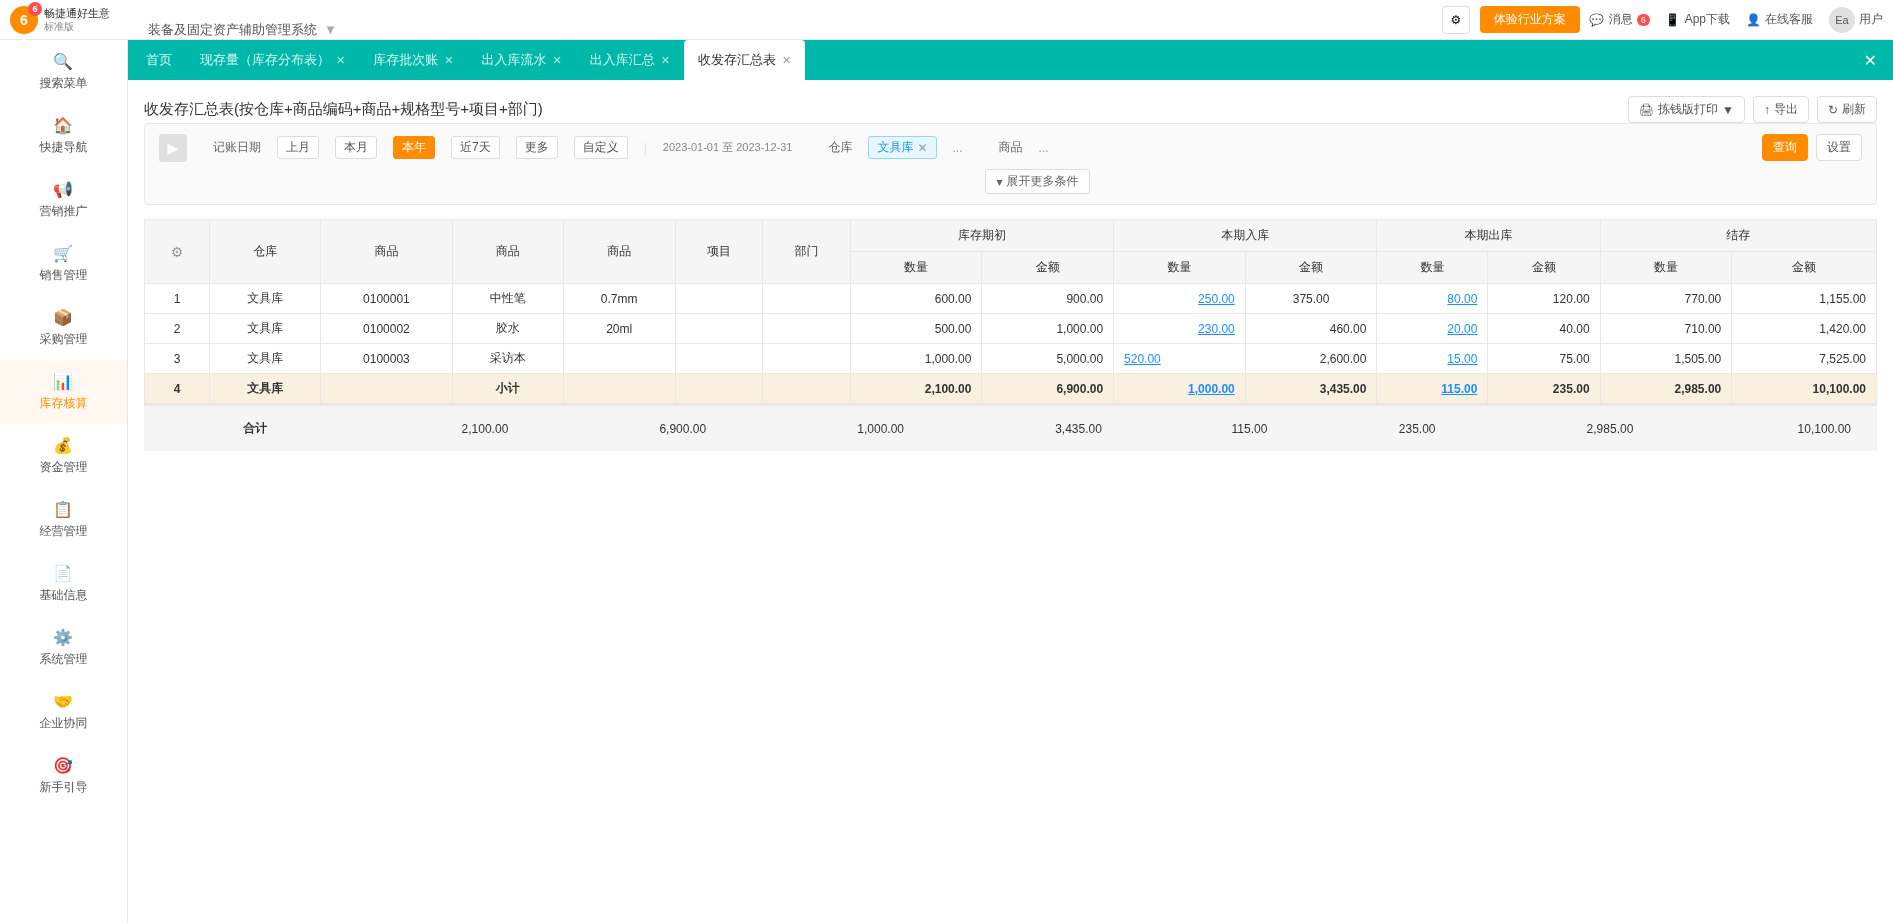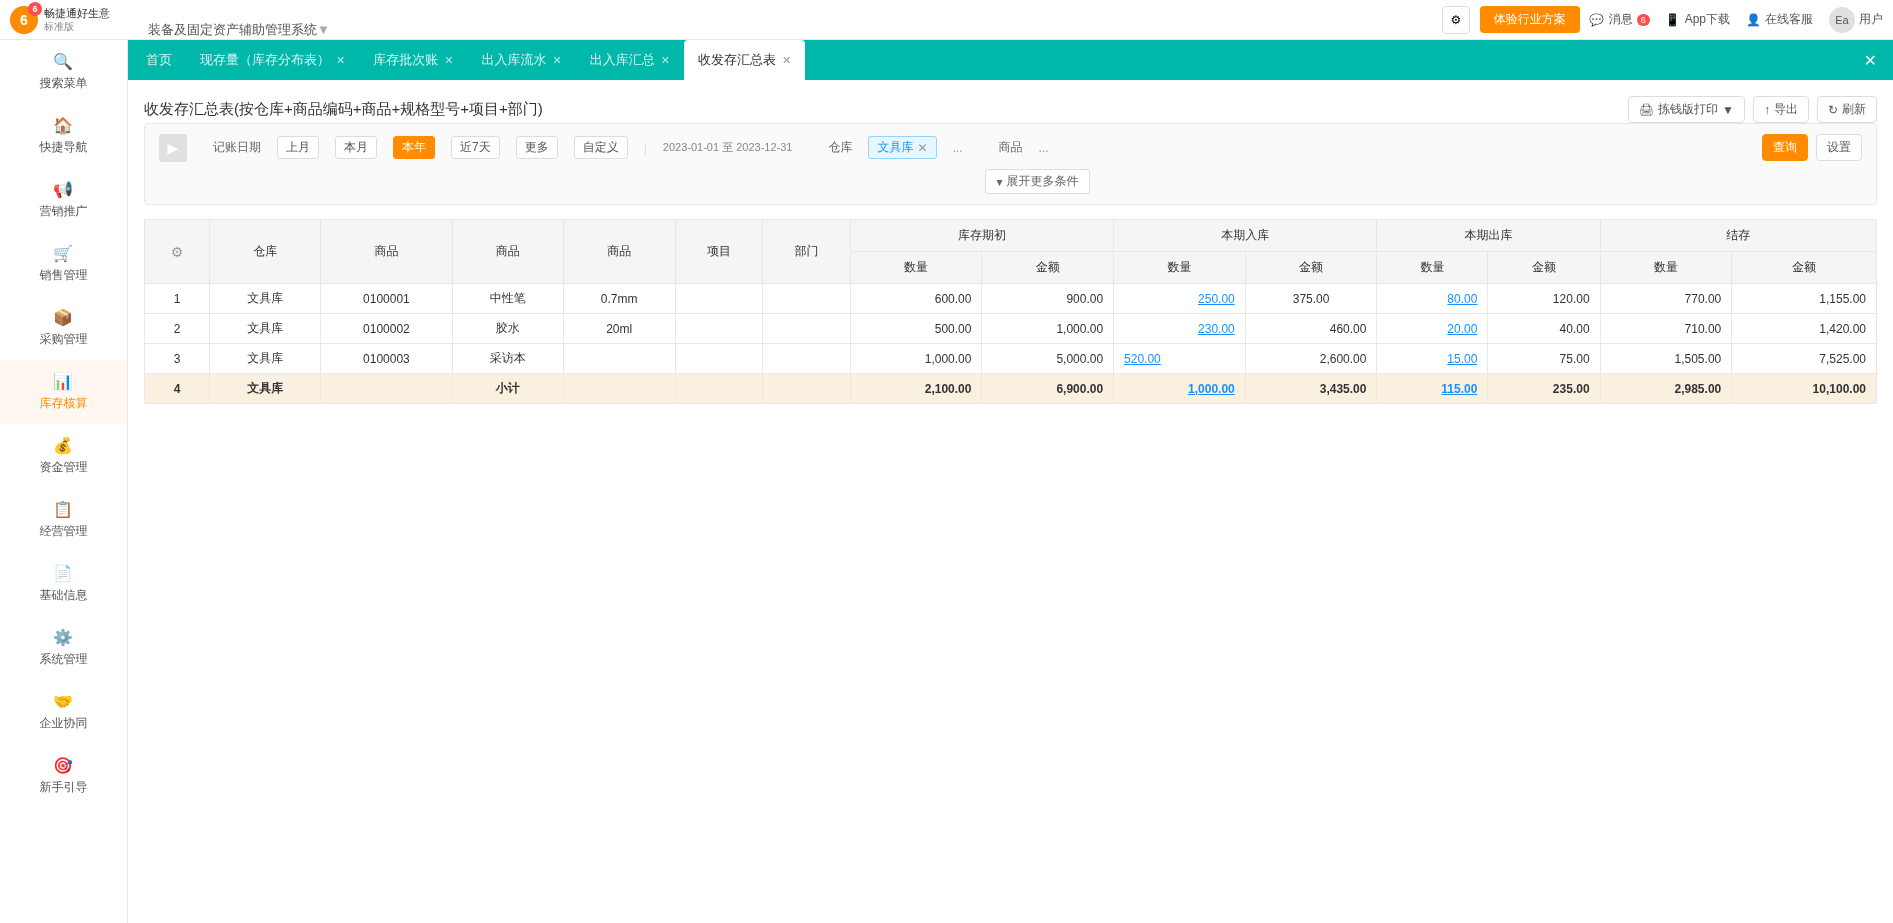--- a/index.html
+++ b/index.html
@@ -10,21 +10,21 @@
     .top-bar { height: 40px; background: #fff; border-bottom: 1px solid #e8e8e8; display: flex; align-items: center; padding: 0 10px; gap: 10px; }
     .main-area { display: flex; flex: 1; overflow: hidden; }
     .sidebar { width: 128px; background: #fff; border-right: 1px solid #e8e8e8; display: flex; flex-direction: column; }
     .content { flex: 1; display: flex; flex-direction: column; overflow: hidden; }
 
     
     .logo-area { display: flex; align-items: center; gap: 6px; width: 128px; }
     .logo-icon { width: 28px; height: 28px; background: #ff8c00; border-radius: 50%; display: flex; align-items: center; justify-content: center; color: white; font-size: 14px; font-weight: bold; position: relative; }
     .logo-badge { position: absolute; top: -4px; right: -4px; background: #ff4d4f; color: white; font-size: 9px; border-radius: 50%; width: 14px; height: 14px; display: flex; align-items: center; justify-content: center; }
     .logo-text { font-size: 11px; color: #333; line-height: 1.3; }
-    .system-title { font-size: 13px; color: #333; flex: 1; display: flex; align-items: center; gap: 0; margin-top: 20px; }
+    .system-title { font-size: 13px; color: #333; flex: 1; display: flex; align-items: center; gap: 7px; margin-top: 20px; }
     .system-name { color: #555; }
     .gear-btn { width: 28px; height: 28px; border: 1px solid #ddd; border-radius: 4px; display: flex; align-items: center; justify-content: center; cursor: pointer; background: #fff; }
     .trial-btn { background: #ff8c00; color: white; border: none; padding: 5px 14px; border-radius: 4px; cursor: pointer; font-size: 12px; }
     .top-right { display: flex; align-items: center; gap: 16px; margin-left: auto; color: #555; font-size: 12px; }
     .top-right-item { display: flex; align-items: center; gap: 4px; cursor: pointer; }
     .badge { background: #ff4d4f; color: white; font-size: 9px; border-radius: 8px; padding: 1px 4px; }
     .user-avatar { width: 26px; height: 26px; background: #e0e0e0; border-radius: 50%; display: flex; align-items: center; justify-content: center; font-size: 11px; }
 
     
     .sidebar-item { display: flex; flex-direction: column; align-items: center; padding: 12px 8px; cursor: pointer; color: #555; font-size: 12px; gap: 4px; }
@@ -351,16 +351,34 @@
       <td style="text-align:right;color:#1890ff;text-decoration:underline;cursor:pointer;font-weight:bold;">1,000.00</td>
       <td style="text-align:right;">3,435.00</td>
       <td style="text-align:right;color:#1890ff;text-decoration:underline;cursor:pointer;font-weight:bold;">115.00</td>
       <td style="text-align:right;">235.00</td>
       <td style="text-align:right;">2,985.00</td>
       <td style="text-align:right;">10,100.00</td>
     </tr>
             </tbody>
         </table>
 
+        <div class="footer-bar">
+          <table style="width:100%;border-collapse:collapse;font-size:12px;">
+            <tbody>
+                <tr>
+              <td style="width:30px;"></td>
+              <td colspan="6" style="text-align:center;font-weight:bold;">合计</td>
+              <td style="text-align:right;">2,100.00</td>
+              <td style="text-align:right;">6,900.00</td>
+              <td style="text-align:right;">1,000.00</td>
+              <td style="text-align:right;">3,435.00</td>
+              <td style="text-align:right;">115.00</td>
+              <td style="text-align:right;">235.00</td>
+              <td style="text-align:right;">2,985.00</td>
+              <td style="text-align:right;">10,100.00</td>
+            </tr>
+          </tbody>
+            </table>
+        </div>
       </div>
     </div>
   </div>
 </div>
 
 </body></html>

